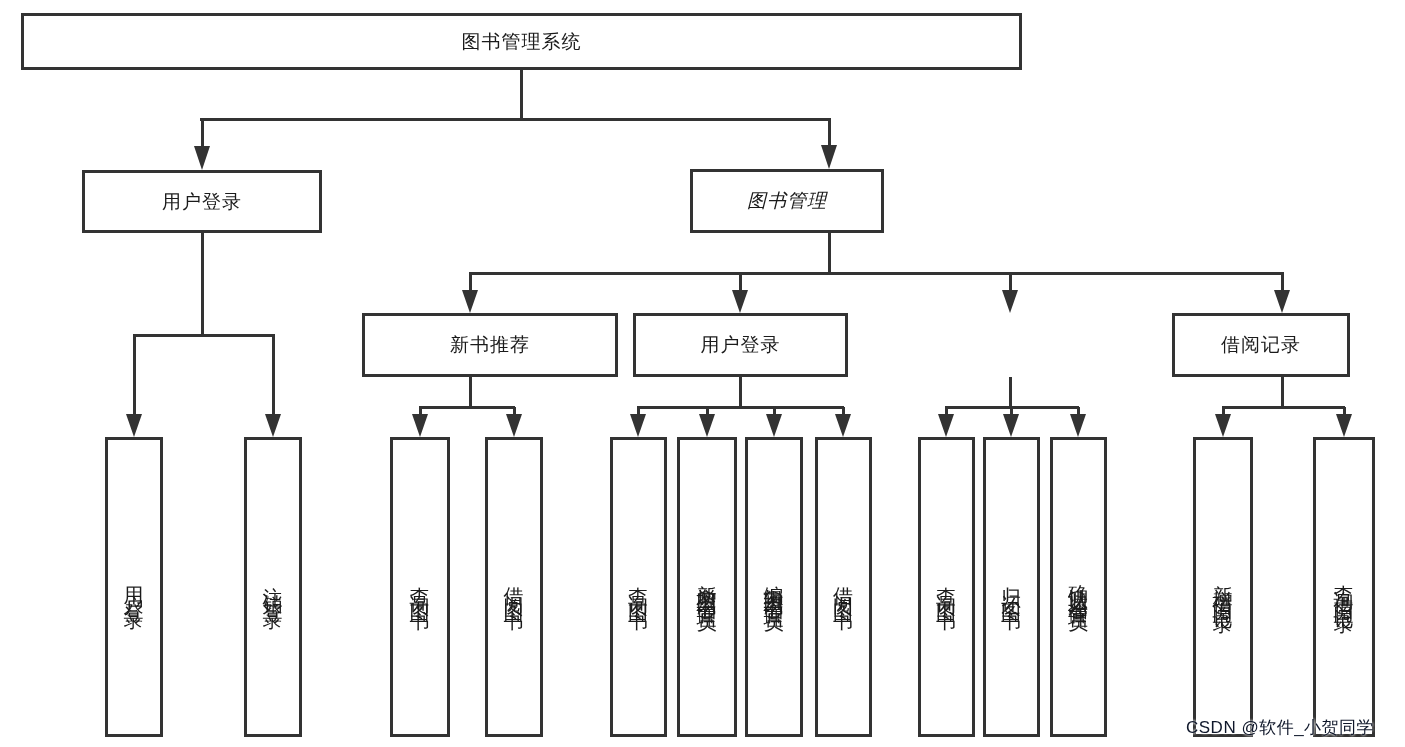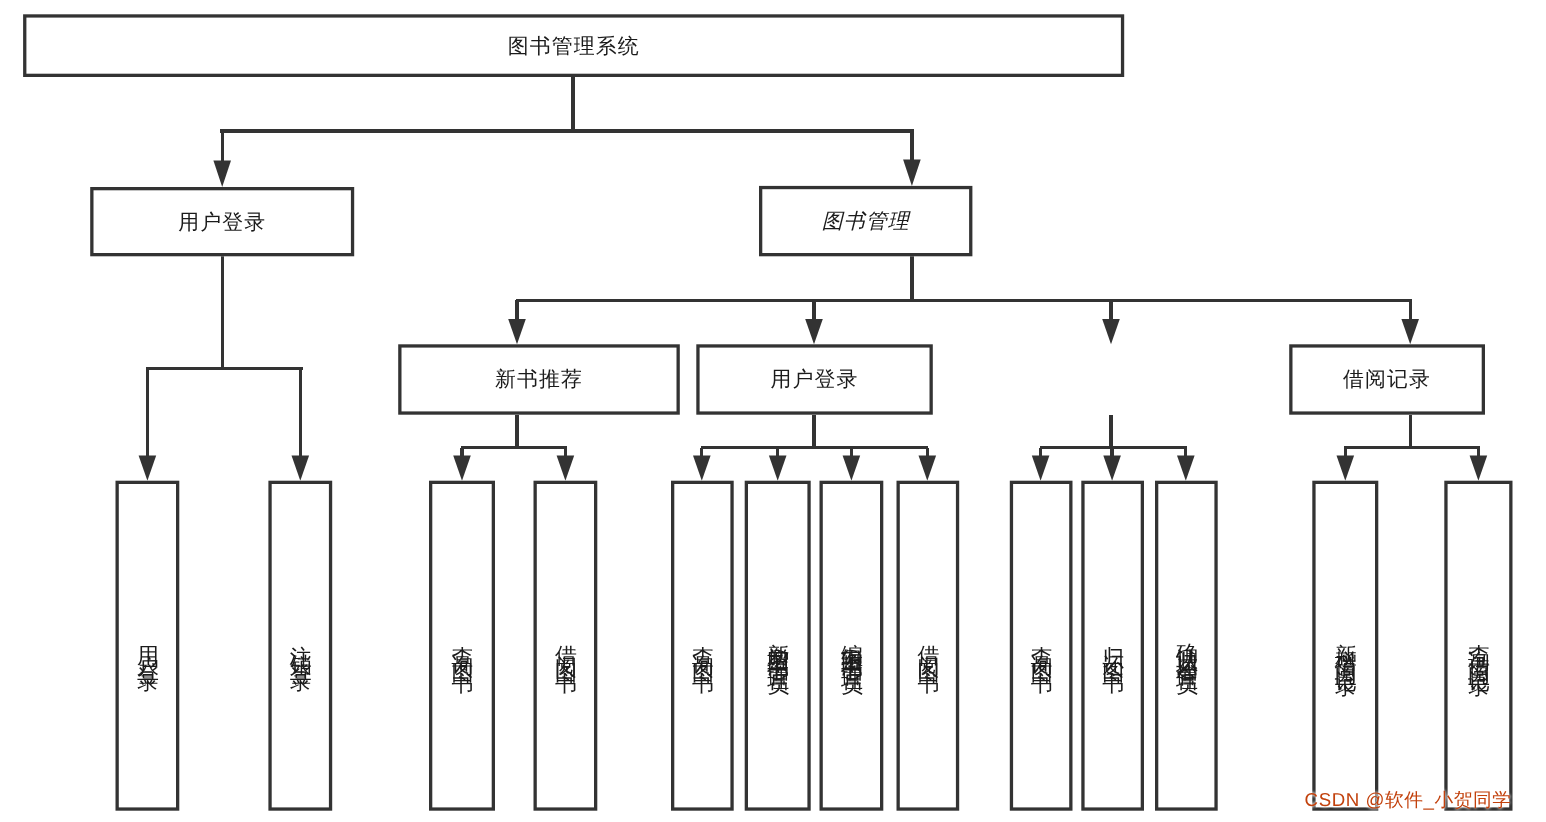--- a/index.html
+++ b/index.html
@@ -33,21 +33,21 @@
     text-orientation: mixed;
     letter-spacing: 8px;
     line-height: 1;
   }
   .watermark {
     position: absolute;
     left: 1186px;
     top: 716px;
     z-index: 3;
     font-size: 17px;
-    color: #c2410c;
+    color: #0f172a;
     letter-spacing: 0.5px;
     text-shadow: 0 0 3px #ffffff, 0 0 3px #ffffff;
     white-space: nowrap;
     text-align: center;
   }
 </style>
 </head>
 <body>
 
 <div id="canvas">

